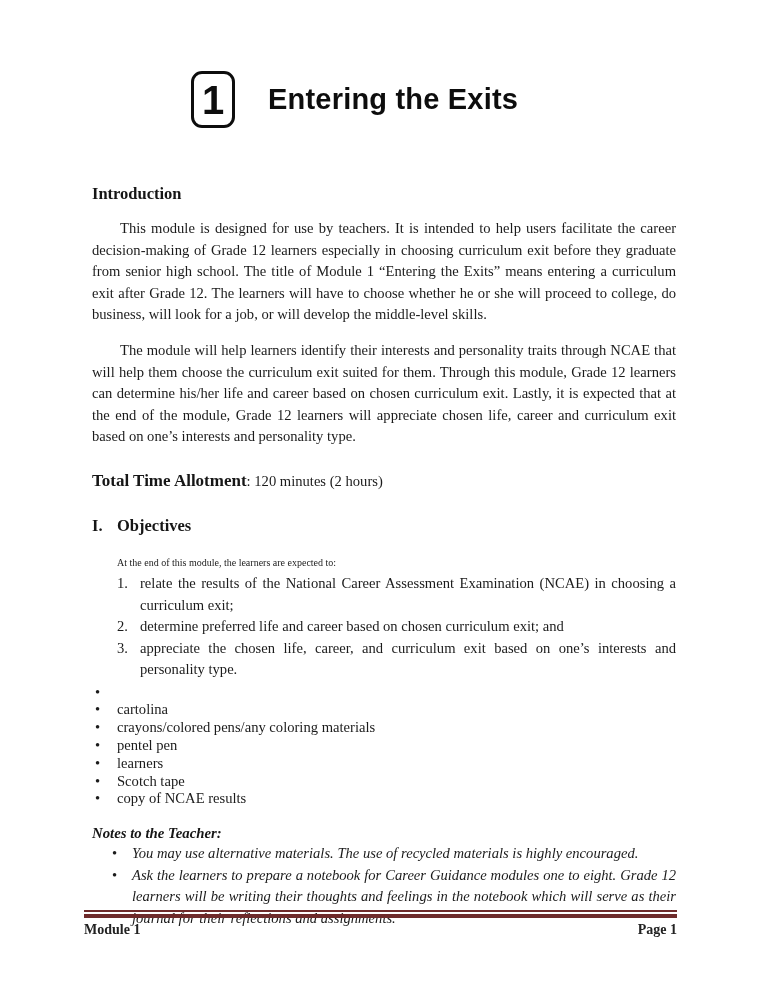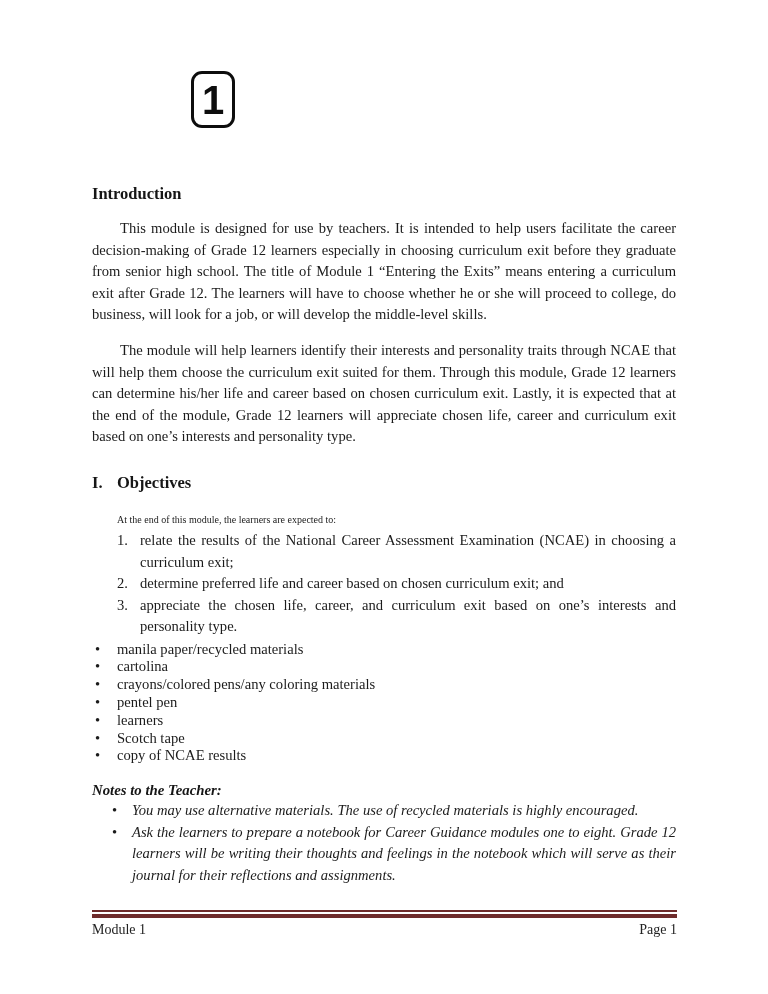--- a/index.html
+++ b/index.html
@@ -110,23 +110,24 @@
     font-style: italic;
     font-size: 14.6px;
     line-height: 21.5px;
   }
   .note-row .marker { flex: 0 0 20px; font-style: normal; }
   .note-row .txt { flex: 1; text-align: justify; }
 
   
   .footer {
     position: absolute;
-    left: 92px;
+    left: 84px;
     right: 91px;
     top: 910px;
+    font-weight: bold;
   }
   .footer-rule {
     height: 2px;
     border-top: 2px solid #6e2b2b;
     border-bottom: 4px solid #6e2b2b;
   }
   .footer-text {
     margin-top: 4px;
     display: flex;
     justify-content: space-between;
@@ -136,27 +137,31 @@
 </style>
 </head>
 <body>
 
 <div class="page">
 
   <div class="header">
     <div class="num-box">
       <span>1</span>
     </div>
+    <div class="doc-title">Entering the Exits</div>
   </div>
 
   <div class="h-serif section-intro-heading">Introduction</div>
 
   <p class="para">This module is designed for use by teachers. It is intended to help users facilitate the career decision-making of Grade 12 learners especially in choosing curriculum exit before they graduate from senior high school. The title of Module 1 “Entering the Exits” means entering a curriculum exit after Grade 12. The learners will have to choose whether he or she will proceed to college, do business, will look for a job, or will develop the middle-level skills.</p>
   <p class="para">The module will help learners identify their interests and personality traits through NCAE that will help them choose the curriculum exit suited for them. Through this module, Grade 12 learners can determine his/her life and career based on chosen curriculum exit. Lastly, it is expected that at the end of the module, Grade 12 learners will appreciate chosen life, career and curriculum exit based on one’s interests and personality type.</p>
 
+  <div class="time-line">
+    <span class="time-label">Total Time Allotment</span><span class="time-value">: 120 minutes (2 hours)</span>
+  </div>
 
   <div class="h-serif obj-heading">
     <span class="roman">I.</span>
     <span>Objectives</span>
   </div>
 
   <div class="list-intro">At the end of this module, the learners are expected to:</div>
 
   <div class="num-list">
     <div class="num-row">
@@ -170,21 +175,20 @@
     <div class="num-row">
       <span class="num">3.</span>
       <span class="txt">appreciate the chosen life, career, and curriculum exit based on one’s interests and personality type.</span>
     </div>
   </div>
 
 
   <div class="materials-list">
     <div class="bullet-row">
       <span class="marker">•</span>
-      <span class="txt">manila paper/recycled materials</span>
     </div>
     <div class="bullet-row">
       <span class="marker">•</span>
       <span class="txt">cartolina</span>
     </div>
     <div class="bullet-row">
       <span class="marker">•</span>
       <span class="txt">crayons/colored pens/any coloring materials</span>
     </div>
     <div class="bullet-row">

